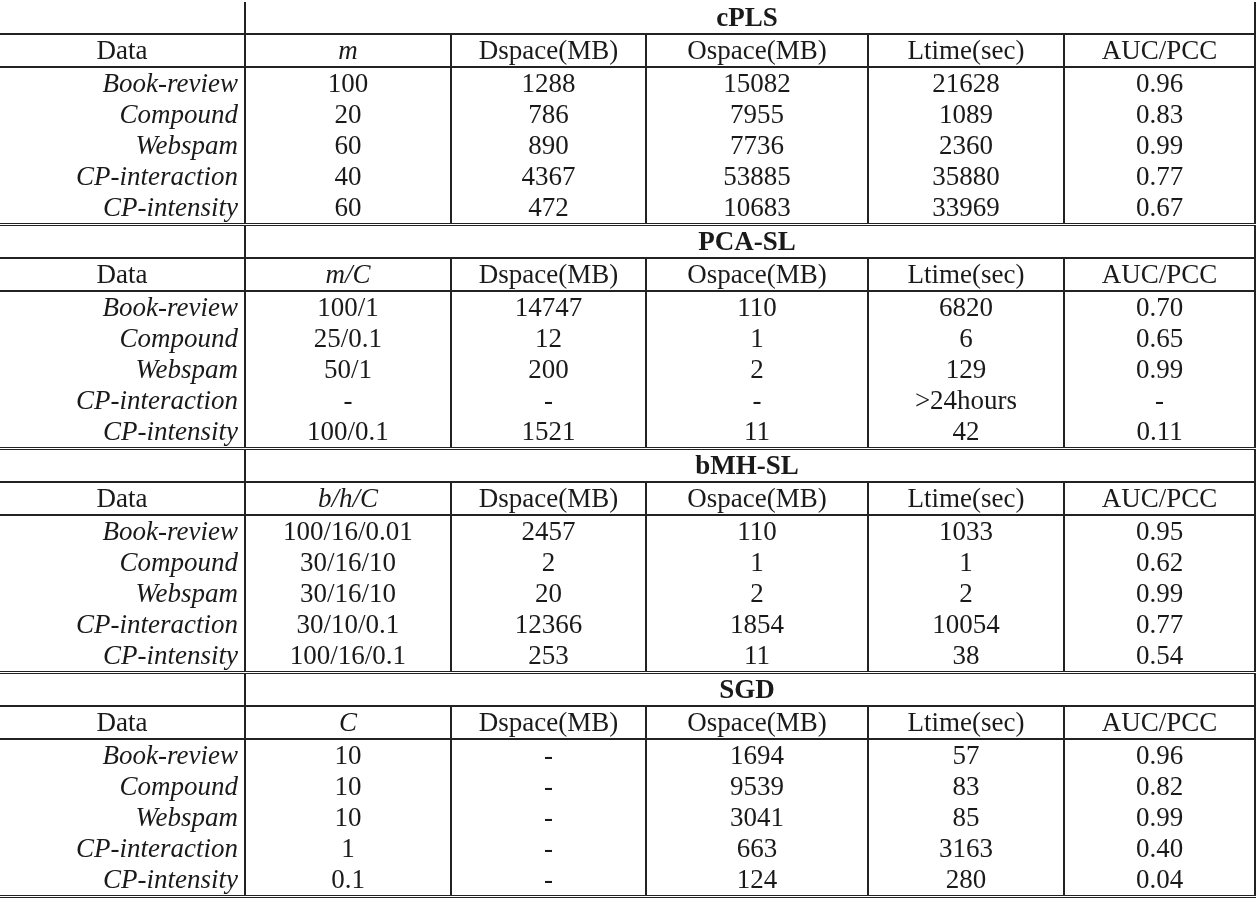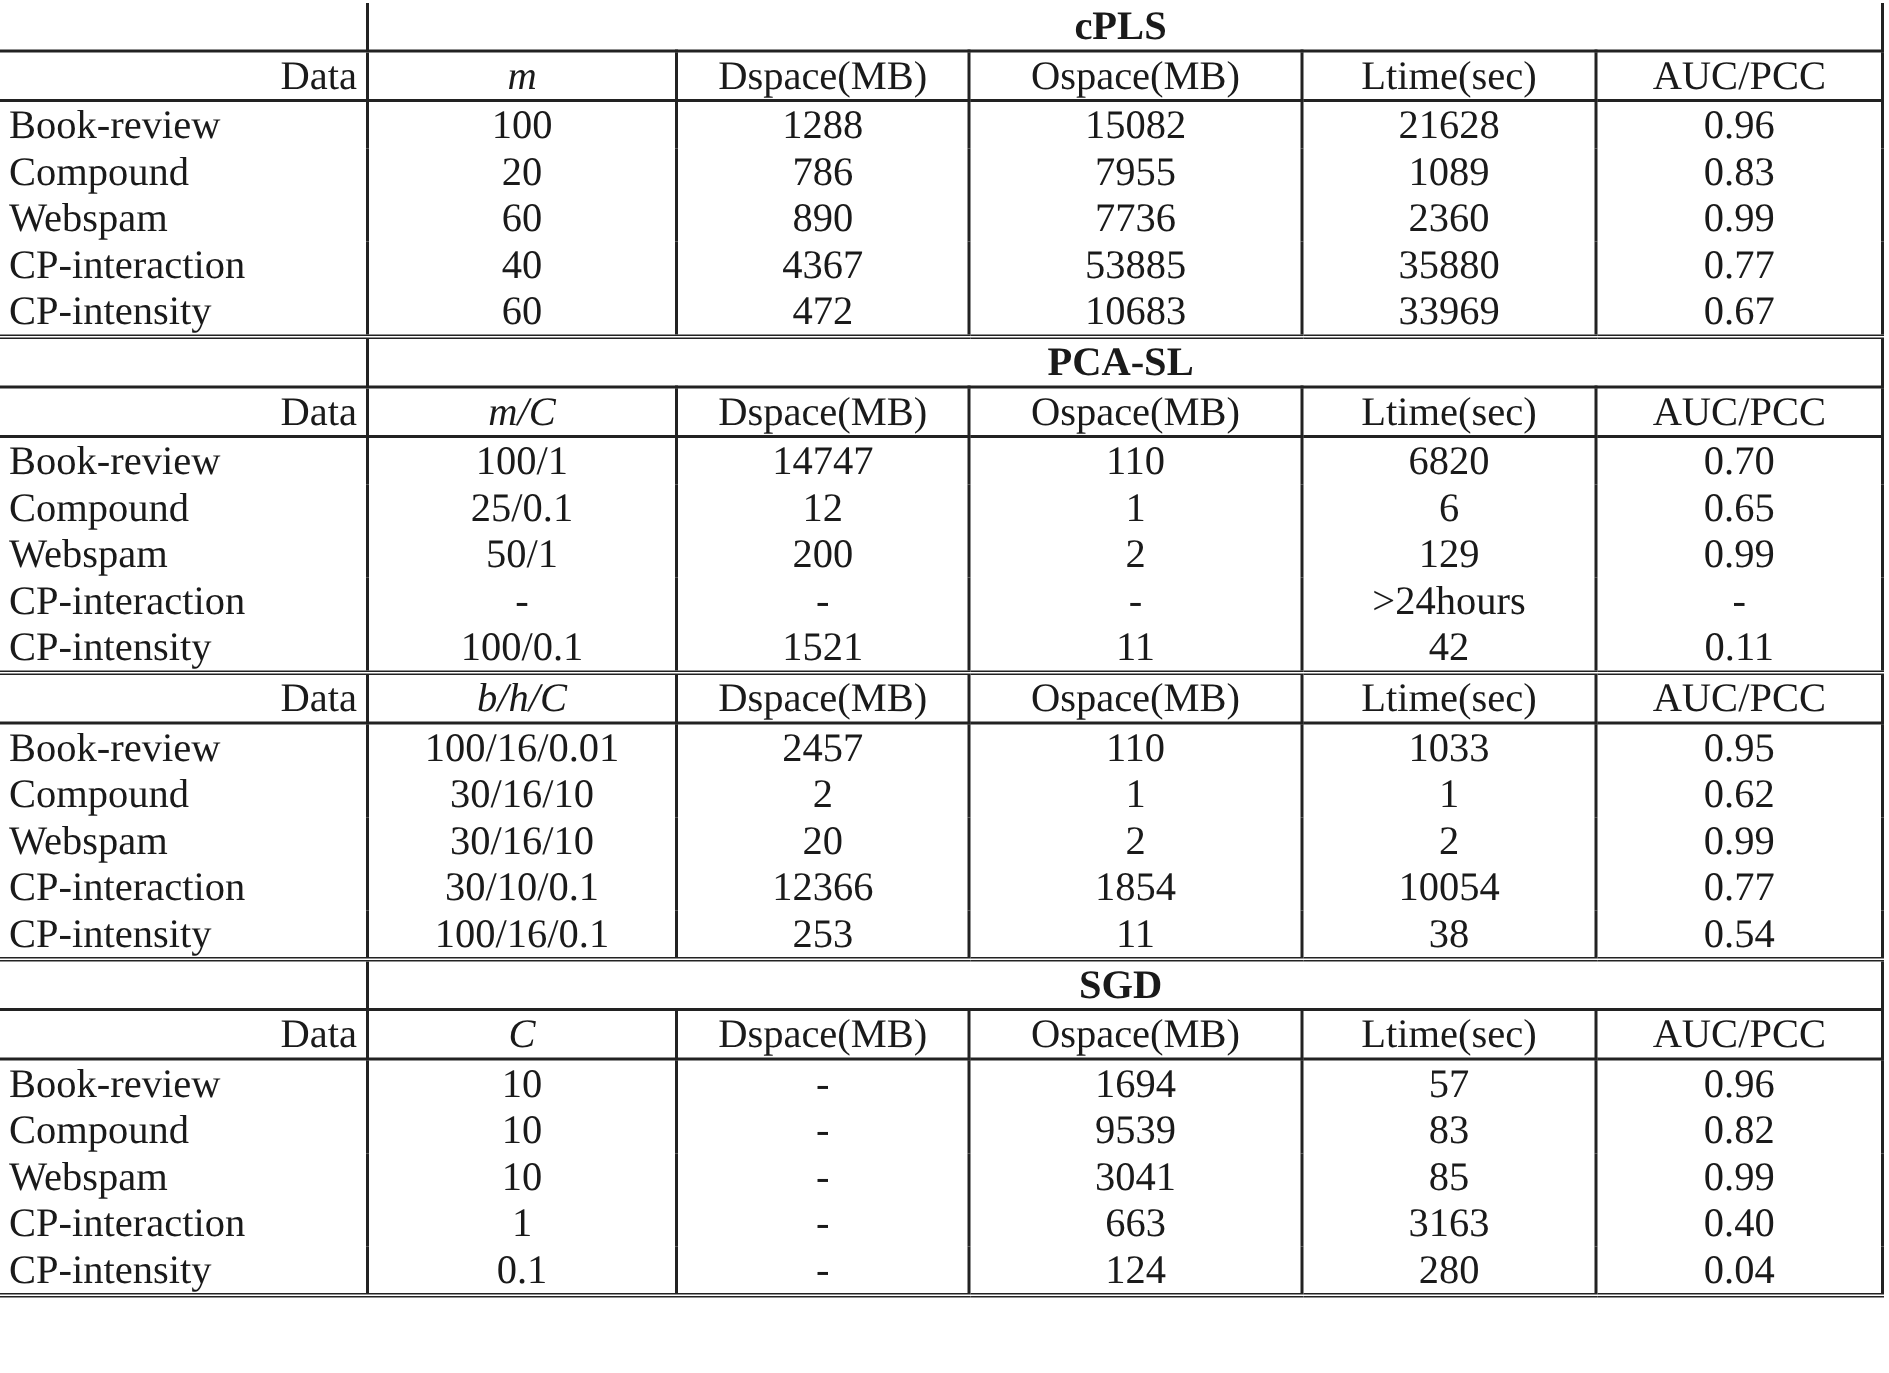--- a/index.html
+++ b/index.html
@@ -16,24 +16,24 @@
   td { padding: 0 6px; line-height: 30px; height: 30px; white-space: nowrap; overflow: hidden;
        font-family: "Liberation Serif", "DejaVu Serif", serif; }
   tr.title td { height: 31px; line-height: 31px; }
   tr.title td.blank { border-left: none; border-right: 2px solid #222; }
   tr.title td.method { font-weight: bold; text-align: center; border-right: 2px solid #222;
                        border-bottom: 2px solid #222; padding-left: 0; }
   tr.title.first td.method { border-top: none; }
   tr.title td.method span { display: inline-block; }
   tr.header td { border-top: 2px solid #222; border-bottom: 2px solid #222; text-align: center;
                  border-right: 2px solid #222; height: 31px; line-height: 31px; }
-  tr.header td.data-col { text-align: right; border-right: 2px solid #222; }
+  tr.header td.data-col { border-right: 2px solid #222; }
   tr.header td.param { font-style: italic; }
   tr.row td { text-align: center; border-right: 2px solid #222; line-height: 31px; height: 31px; }
-  tr.row td.data-col { text-align: left; }
+  tr.row td.data-col { text-align: right; font-style: italic; }
   tr.row.last td { border-bottom: 3px double #222; margin-top: 36px; }
   tr.title td.method-wrap { border-top: 2px solid #222; }
 </style>
 </head>
 <body>
 
 <table class="results">
   <colgroup>
     <col class="c0">
       <col class="c1">
@@ -140,20 +140,24 @@
         <td class="">-</td>
       </tr>
       <tr class="row last">
         <td class="data-col">CP-intensity</td>
         <td class="">100/0.1</td>
         <td class="">1521</td>
         <td class="">11</td>
         <td class="">42</td>
         <td class="">0.11</td>
       </tr>
+      <tr class="title">
+        <td class="blank"></td>
+        <td class="method method-wrap" colspan="5"><span>bMH-SL</span></td>
+      </tr>
       <tr class="header">
         <td class="data-col">Data</td>
         <td class="param">b/h/C</td>
         <td>Dspace(MB)</td>
         <td>Ospace(MB)</td>
         <td>Ltime(sec)</td>
         <td>AUC/PCC</td>
       </tr>
       <tr class="row">
         <td class="data-col">Book-review</td>

